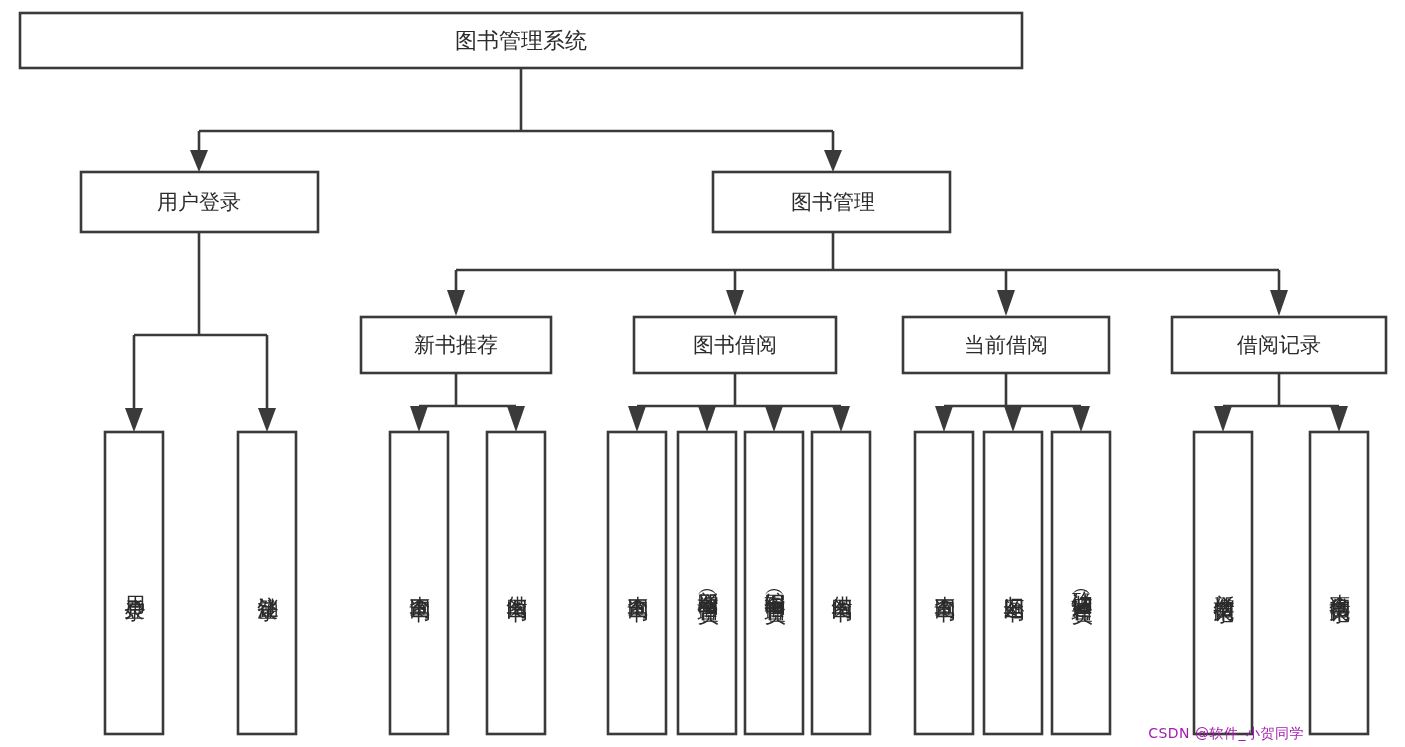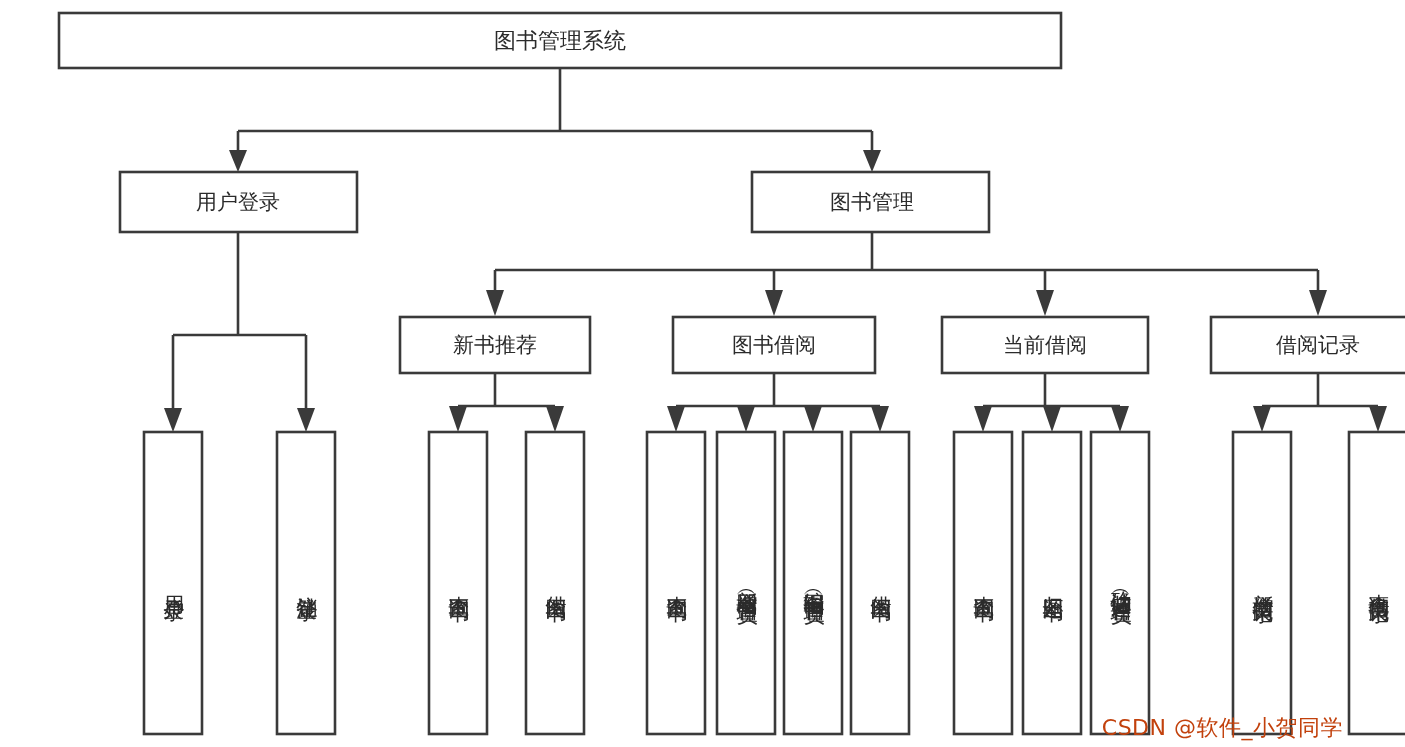--- a/index.html
+++ b/index.html
@@ -13,21 +13,20 @@
     height: 747px;
     font-family: "DejaVu Sans", "Liberation Sans", sans-serif;
     overflow: hidden;
     position: relative;
   }
   #diagram-root {
     position: relative;
     width: 1312px;
     height: 747px;
     background: #ffffff;
-    margin-left: 39px;
   }
   svg#flow-svg {
     position: absolute;
     left: 0;
     top: 0;
     width: 1405px;
     height: 747px;
     display: block;
   }
   .node-rect {
@@ -62,22 +61,22 @@
     letter-spacing: 2px;
   }
   .title-label {
     font-size: 22px;
   }
   .watermark {
     position: absolute;
     right: 8px;
     bottom: 4px;
     font-family: "DejaVu Sans", "Liberation Sans", sans-serif;
-    font-size: 22px;
-    color: #c2410c;
+    font-size: 14px;
+    color: #a21caf;
     white-space: nowrap;
     letter-spacing: 0.5px;
     pointer-events: none;
     text-align: center;
   }
 </style>
 </head>
 <body>
 
 <div id="diagram-root">

